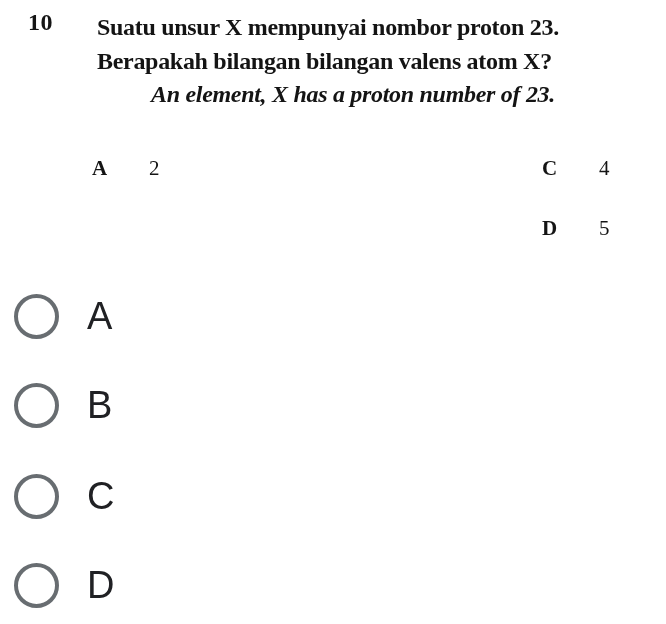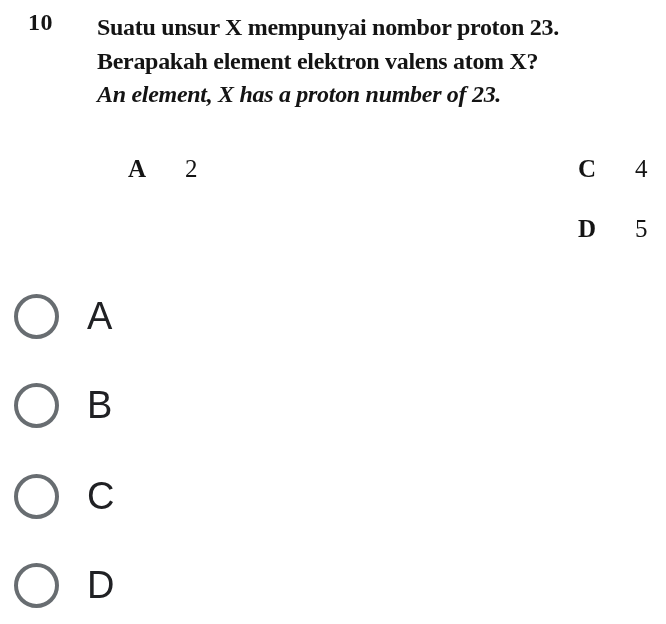--- a/index.html
+++ b/index.html
@@ -30,28 +30,27 @@
     left: 93px; top: 9px; width: 520px;
   }
   .qline {
     margin: 4px;
     font-size: 24px;
     line-height: 29.5px;
     font-weight: bold;
     letter-spacing: -0.3px;
     white-space: nowrap;
   }
-  .qline.en { font-style: italic; }
+  .qline.en { font-style: italic; text-align: center; }
 
   .pchoice {
     position: absolute;
-    font-size: 25px;
+    font-size: 21px;
     line-height: 25px;
     white-space: nowrap;
-    margin-left: 36px;
   }
   .pchoice .letter {
     display: inline-block;
     width: 57px;
     font-weight: bold;
   }
   .pchoice .value { font-weight: normal; }
   .pc-a { left: 92px;  top: 156px; }
   .pc-b { left: 92px;  top: 216px; }
   .pc-c { left: 542px; top: 156px; }
@@ -88,21 +87,21 @@
 </style>
 </head>
 <body>
 
 <div class="page">
 
   <section class="scan">
     <span class="qnum">10</span>
     <div class="qtext">
       <p class="qline ms">Suatu unsur X mempunyai nombor proton 23.</p>
-      <p class="qline ms">Berapakah element elektron valens atom X?</p>
+      <p class="qline ms">Berapakah bilangan bilangan valens atom X?</p>
       <p class="qline en">An element, X has a proton number of 23.</p>
     </div>
 
     <div class="pchoice pc-a">
       <span class="letter">A</span><span class="value">2</span>
     </div>
     <div class="pchoice pc-c">
       <span class="letter">C</span><span class="value">4</span>
     </div>
     <div class="pchoice pc-d">

